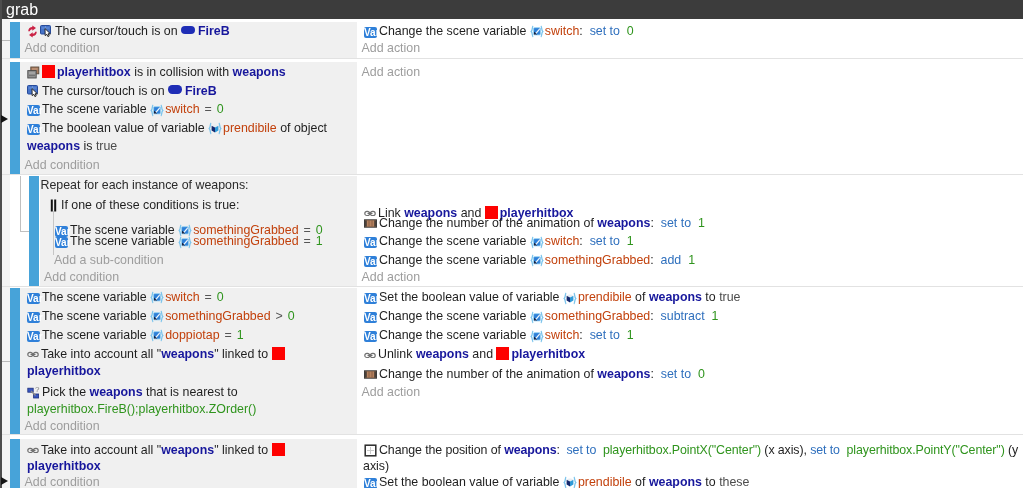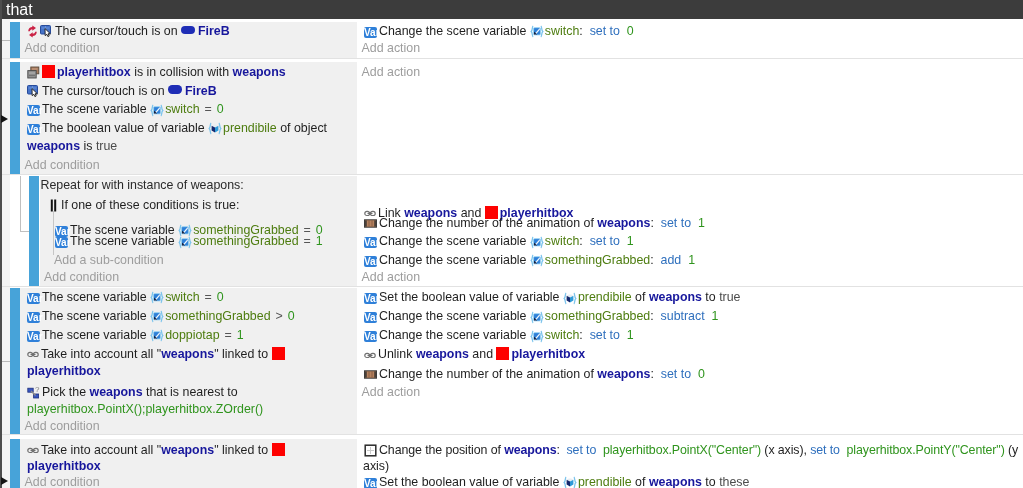--- a/index.html
+++ b/index.html
@@ -1,34 +1,34 @@
 <!DOCTYPE html>
 <html><head><meta charset="utf-8"><style>
 html,body{margin:0;padding:0}
 body{position:relative;width:1023px;height:488px;overflow:hidden;background:#fff;
  font-family:"Liberation Sans",sans-serif;font-size:12.4px;color:#1f1f1f}
 .abs{position:absolute}
 #topbar{position:absolute;left:0;top:0;width:1023px;height:18.5px;background:#3c3c3c}
 #grab{position:absolute;left:6px;top:0;line-height:19px;font-size:16px;color:#fff}
 .row{position:absolute;height:19px;line-height:19px;white-space:nowrap}
 .b{color:#17179c;font-weight:700}
-.v{color:#4d7c0f}
+.v{color:#c2410c}
 .k{color:#2e6fbd}
 .g{color:#2f941d}
 .gy{color:#9d9d9d}
 .dk{color:#4c4c4c}
 .eq{color:#555;margin:0 5px}
 .rs{width:13px;height:13px;background:#fe0100;display:inline-block;vertical-align:-2px;margin-right:2px}
 .fp{width:14px;height:8.5px;background:#1e2db6;border-radius:4.2px;display:inline-block;vertical-align:1px;margin-right:3px}
 .vi{width:13px;height:11px;background:#2f80d9;border-radius:2px;color:#fff;font-size:10px;line-height:11px;text-align:center;display:inline-block;vertical-align:-1px;margin-right:2px;font-weight:700}
 .ii{vertical-align:middle}
 .tri{width:0;height:0;border-left:7px solid #141414;border-top:4.5px solid transparent;border-bottom:4.5px solid transparent}
 </style></head><body>
 <div id="topbar">
-    <span id="grab">that</span>
+    <span id="grab">grab</span>
   </div>
 <div class="abs" style="left:1.5px;top:18.5px;width:8.5px;height:469.5px;background:#f4f4f4"></div>
 <div class="abs" style="left:0;top:0;width:1.5px;height:488px;background:#4d4d4d"></div>
 <div class="abs" style="left:10.0px;top:21.5px;width:9.5px;height:36.5px;background:#47a3d9"></div>
 <div class="abs" style="left:20.0px;top:21.5px;width:336.5px;height:36.5px;background:#f0f0f0"></div>
 <div class="abs" style="left:1.5px;top:58.0px;width:1021.5px;height:1px;background:#e2e2e2"></div>
 <div class="abs" style="left:10.0px;top:61.5px;width:9.5px;height:112.0px;background:#47a3d9"></div>
 <div class="abs" style="left:20.0px;top:61.5px;width:336.5px;height:112.0px;background:#f0f0f0"></div>
 <div class="abs" style="left:1.5px;top:173.5px;width:1021.5px;height:1px;background:#e2e2e2"></div>
 <div class="abs" style="left:29.0px;top:176.0px;width:9.5px;height:109.5px;background:#47a3d9"></div>
@@ -95,21 +95,21 @@
         <path d="M3.2 1.2 C1.9 1.7 2.8 5 1.2 6.5 C2.8 8 1.9 11.3 3.2 11.8"></path>
         <path d="M10.8 1.2 C12.1 1.7 11.2 5 12.8 6.5 C11.2 8 12.1 11.3 10.8 11.8"></path>
       </g>
       <path d="M3.8 3.6 C5 2.2 9 2.2 10.2 3.6 L7 5.4 Z" fill="#e8edf2"></path>
       <path d="M3.6 3.8 L7 5.6 L7 10.6 L3.6 8.6 Z" fill="#15296e"></path>
       <path d="M10.4 3.8 L7 5.6 L7 10.6 L10.4 8.6 Z" fill="#2f9ad8"></path>
     </svg><span class="v">prendibile</span> of object</div>
 <div class="row" style="left:27px;top:136.9px;"><b class="b">weapons</b> is <span class="dk">true</span></div>
 <div class="row" style="left:24.5px;top:155.8px;"><span class="gy">Add condition</span></div>
 <div class="row" style="left:361.5px;top:62.7px;"><span class="gy">Add action</span></div>
-<div class="row" style="left:40.5px;top:175.8px;"><span style="color:#2a2a2a">Repeat for with instance of weapons:</span></div>
+<div class="row" style="left:40.5px;top:175.8px;"><span style="color:#2a2a2a">Repeat for each instance of weapons:</span></div>
 <div class="row" style="left:50px;top:195.6px;"><svg class="ii" width="7" height="13" viewBox="0 0 7 13" style="margin-right:4px">
       <rect x="0.8" y="0.5" width="2" height="12" fill="#111"></rect>
       <rect x="4.2" y="0.5" width="2" height="12" fill="#111"></rect>
     </svg>If one of these conditions is true:</div>
 <div class="row" style="left:55px;top:221px;"><span class="vi">Var</span>The scene variable <svg class="ii" width="14" height="13" viewBox="0 0 14 13" style="margin:0 1px 0 0">
       <g stroke="#7cc4ec" stroke-width="1.3" fill="none">
         <path d="M3.2 1.2 C1.9 1.7 2.8 5 1.2 6.5 C2.8 8 1.9 11.3 3.2 11.8"></path>
         <path d="M10.8 1.2 C12.1 1.7 11.2 5 12.8 6.5 C11.2 8 12.1 11.3 10.8 11.8"></path>
       </g>
       <rect x="3.6" y="2.7" width="6.8" height="7.2" rx="1" fill="#2d7fd8" stroke="#8fd0f2" stroke-width="0.8"></rect>
@@ -194,21 +194,21 @@
         <line x1="3.5" y1="6.4" x2="8.5" y2="6.4"></line>
       </g>
     </svg>Take into account all "<b class="b">weapons</b>" linked to <span class="rs"></span></div>
 <div class="row" style="left:27px;top:362.4px;"><b class="b">playerhitbox</b></div>
 <div class="row" style="left:27px;top:382.9px;"><svg class="ii" width="14" height="13" viewBox="0 0 14 13" style="margin-right:1px">
       <rect x="0.8" y="2.2" width="5.4" height="4" fill="#3856c0" stroke="#20307c" stroke-width="0.8"></rect>
       <rect x="6.6" y="8" width="5" height="4" fill="#3856c0" stroke="#20307c" stroke-width="0.8"></rect>
       <line x1="4" y1="5" x2="8.6" y2="9.6" stroke="#8a8a8a" stroke-width="1.4"></line>
       <text x="8" y="6.4" font-size="8" fill="#7a7a7a" font-family="Liberation Sans">?</text>
     </svg>Pick the <b class="b">weapons</b> that is nearest to</div>
-<div class="row" style="left:27px;top:400.4px;"><span class="g">playerhitbox.PointX();playerhitbox.ZOrder()</span></div>
+<div class="row" style="left:27px;top:400.4px;"><span class="g">playerhitbox.FireB();playerhitbox.ZOrder()</span></div>
 <div class="row" style="left:24.5px;top:417.4px;"><span class="gy">Add condition</span></div>
 <div class="row" style="left:364px;top:288.3px;"><span class="vi">Var</span>Set the boolean value of variable <svg class="ii" width="14" height="13" viewBox="0 0 14 13" style="margin:0 1px 0 0">
       <g stroke="#7cc4ec" stroke-width="1.3" fill="none">
         <path d="M3.2 1.2 C1.9 1.7 2.8 5 1.2 6.5 C2.8 8 1.9 11.3 3.2 11.8"></path>
         <path d="M10.8 1.2 C12.1 1.7 11.2 5 12.8 6.5 C11.2 8 12.1 11.3 10.8 11.8"></path>
       </g>
       <path d="M3.8 3.6 C5 2.2 9 2.2 10.2 3.6 L7 5.4 Z" fill="#e8edf2"></path>
       <path d="M3.6 3.8 L7 5.6 L7 10.6 L3.6 8.6 Z" fill="#15296e"></path>
       <path d="M10.4 3.8 L7 5.6 L7 10.6 L10.4 8.6 Z" fill="#2f9ad8"></path>
     </svg><span class="v">prendibile</span> of <b class="b">weapons</b> to <span class="dk">true</span></div>

